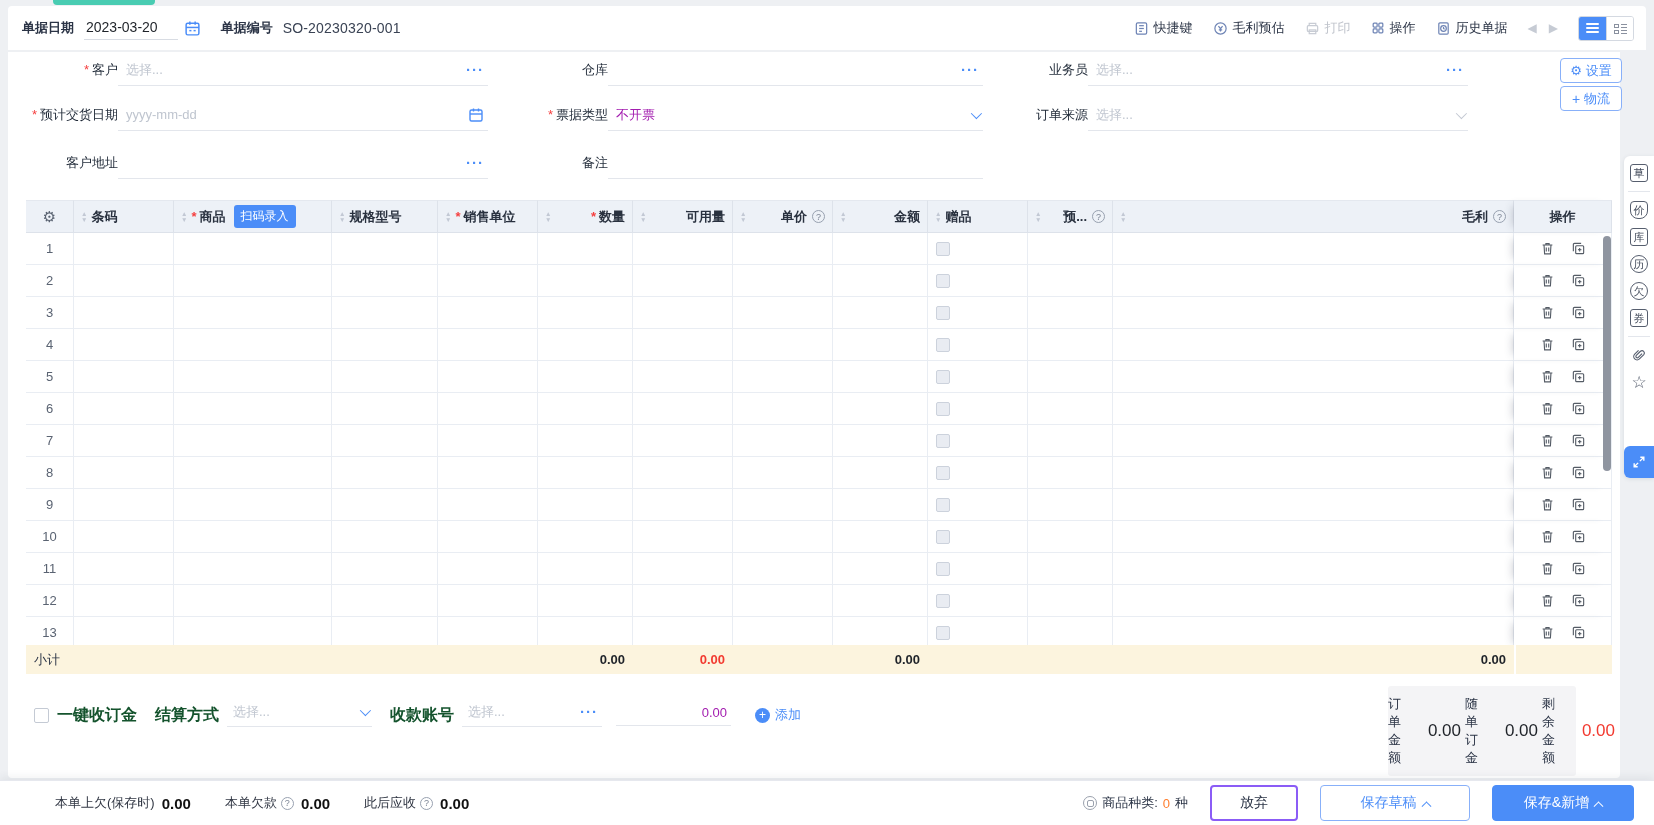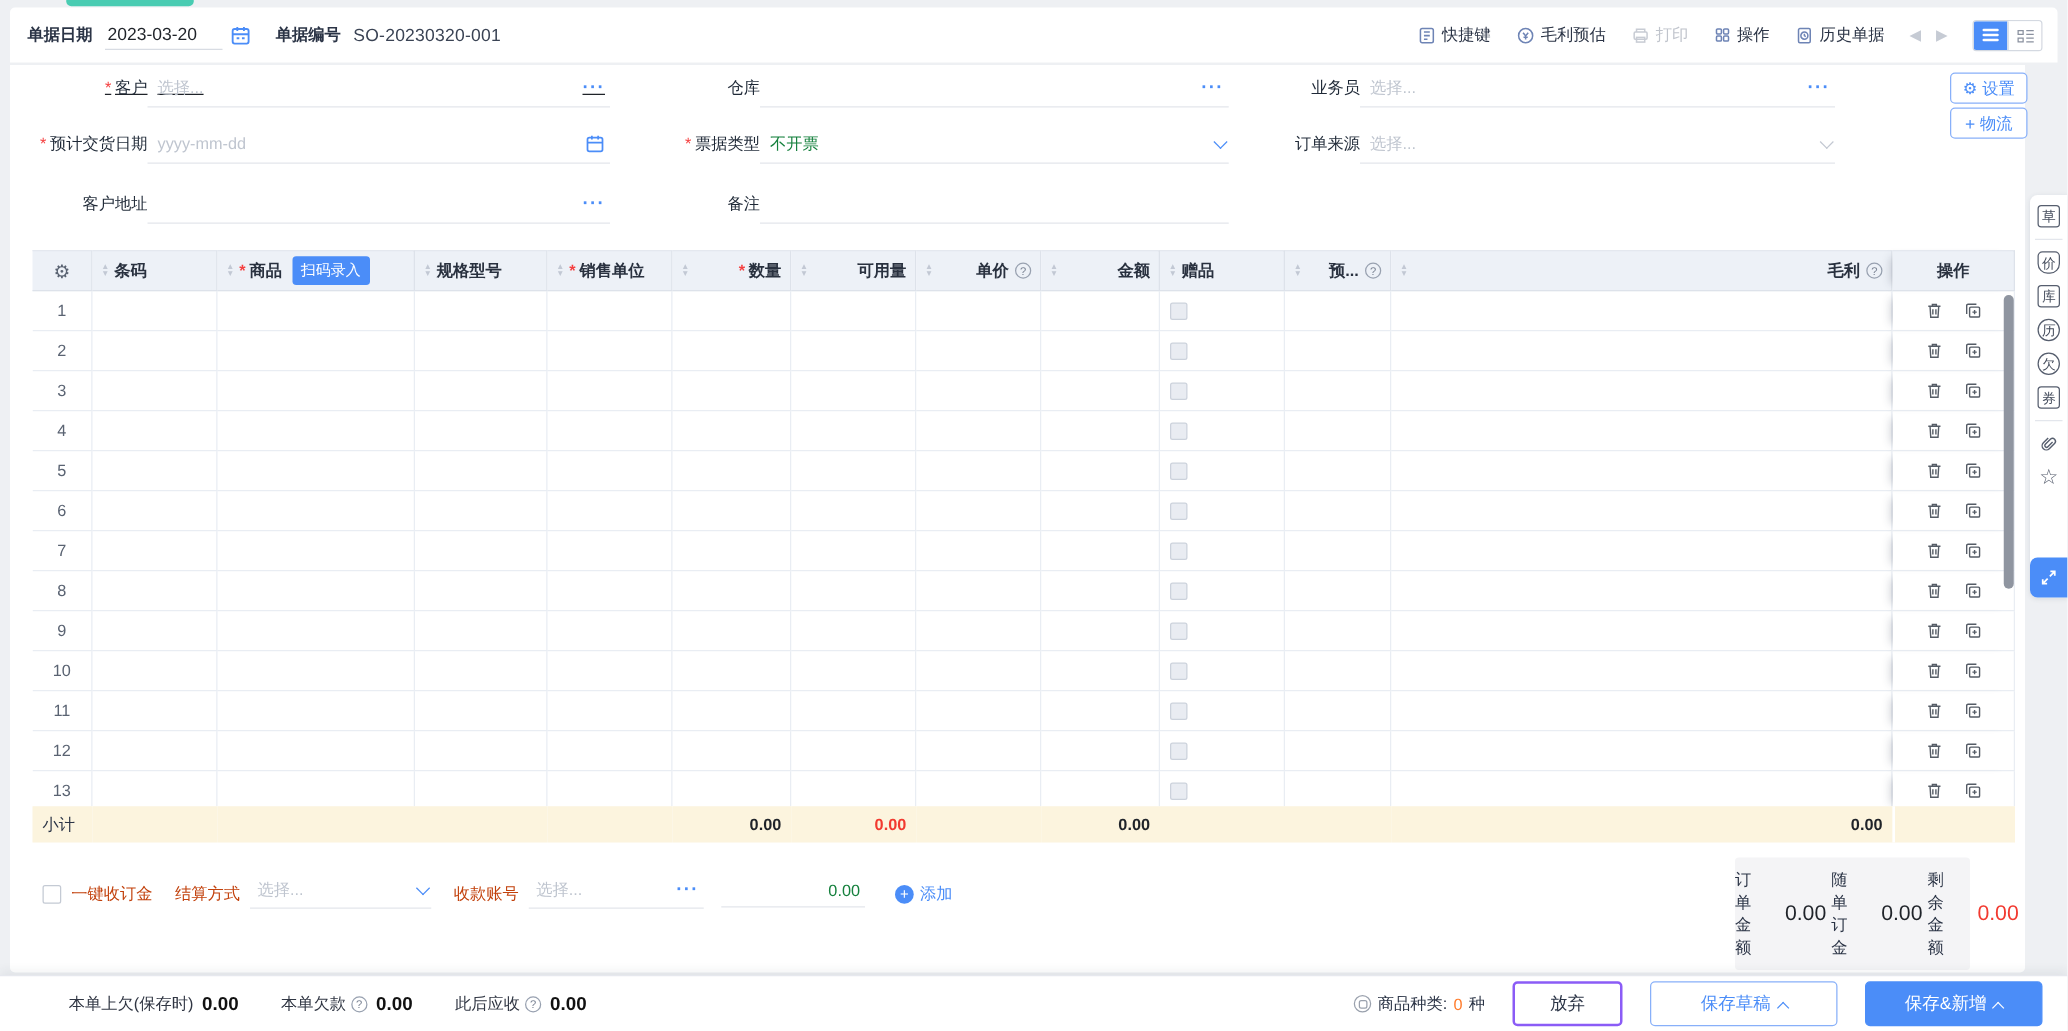--- a/index.html
+++ b/index.html
@@ -34,21 +34,21 @@
 
   
   .card { position:absolute; left:8px; top:52px; width:1612px; height:726px; background:#fff; border-radius:0 0 4px 4px; }
 
   
   .ffield { position:absolute; display:flex; align-items:flex-end; }
   .flabel { font-size:13px; color:#1f2937; padding-bottom:7px; white-space:nowrap; }
   .req::before { content:"*"; color:#f53f3f; margin-right:3px; font-size:13px; }
   .fline { flex:1; display:flex; align-items:center; border-bottom:1px solid #e3e6ec; padding:0 4px 6px 8px; min-height:26px; }
   .placeholder { color:#bfc5cf; }
-  .fvalue { color:#15803d; }
+  .fvalue { color:#a21caf; }
   .spacer { flex:1; }
   .dots { color:#4b8df8; font-weight:700; font-size:15px; letter-spacing:1px; line-height:8px; cursor:pointer; }
   .dots::before { content:"···"; }
   .chev { width:8px; height:8px; border-right:1.8px solid #4b8df8; border-bottom:1.8px solid #4b8df8; transform:rotate(45deg) translateY(-2px); cursor:pointer; }
   .chev.gray { border-color:#c3c8d2; }
   .blue-btn-outline { position:absolute; width:62px; height:25px; border:1px solid #88b0f9; color:#4b8df8; background:#fff; border-radius:4px;
             display:flex; align-items:center; justify-content:center; gap:4px; font-size:13px; cursor:pointer; }
 
   
   .tbl { position:absolute; left:18px; top:148px; width:1586px; }
@@ -72,21 +72,21 @@
   .subrow .sc { height:29px; background:#fcf4de; display:flex; align-items:center; padding:0 8px; font-size:13px; }
   .subrow .sc.rt { justify-content:flex-end; font-weight:700; }
   .subrow .sc.red { color:#f23a30; }
   .subrow .sc.label { font-weight:400; color:#2b3446; }
   .subrow .sc.last { border-left:2px solid #fff; }
   .vscroll { position:absolute; width:8px; border-radius:4px; background:#8f95a0; }
 
   
   .payrow { position:absolute; left:26px; top:648px; height:30px; display:flex; align-items:center; }
   .cb-white { width:15px; height:15px; background:#fff; border:1px solid #c4cad4; border-radius:2px; cursor:pointer; }
-  .pay-label { font-size:13px; color:#c2410c; white-space:nowrap; }
+  .pay-label { font-size:16px; color:#14532d; white-space:nowrap;font-weight:bold; }
   .pay-line { display:flex; align-items:center; border-bottom:1px solid #e3e6ec; padding:0 4px 5px 6px; }
 
   
   .add-link { display:flex; align-items:center; gap:5px; color:#4b8df8; font-size:13px; cursor:pointer; }
   .plus-circle { width:15px; height:15px; border-radius:50%; background:#4b8df8; color:#fff; display:flex; align-items:center; justify-content:center; font-size:12px; line-height:1; }
 
   
   .summary { position:absolute; left:1380px; top:634px; width:188px; padding:9px 34px 9px 0; background:#f4f4f6; border-radius:3px;
              display:flex; flex-direction:row; gap:4px; }
   .sum-row { display:flex; align-items:center; justify-content:flex-end; gap:12px; }
@@ -209,21 +209,21 @@
             <i class="l3"></i>
             <i class="l4"></i>
           </span>
         </span>
     </span>
   </div>
 </div>
 
 <div class="card">
 
-  <div class="ffield" style="left:10px; top:8px; width:470px;text-decoration:underline;">
+  <div class="ffield" style="left:10px; top:8px; width:470px;">
     <span class="flabel req" style="width:100px; text-align:right;">客户</span>
     <span class="fline">
       <span class="placeholder">选择...</span>
         <span class="spacer"></span>
       <span class="dots"></span>
     </span>
   </div>
   <div class="ffield" style="left:515px; top:8px; width:460px;">
     <span class="flabel" style="width:85px; text-align:right;">仓库</span>
     <span class="fline">

